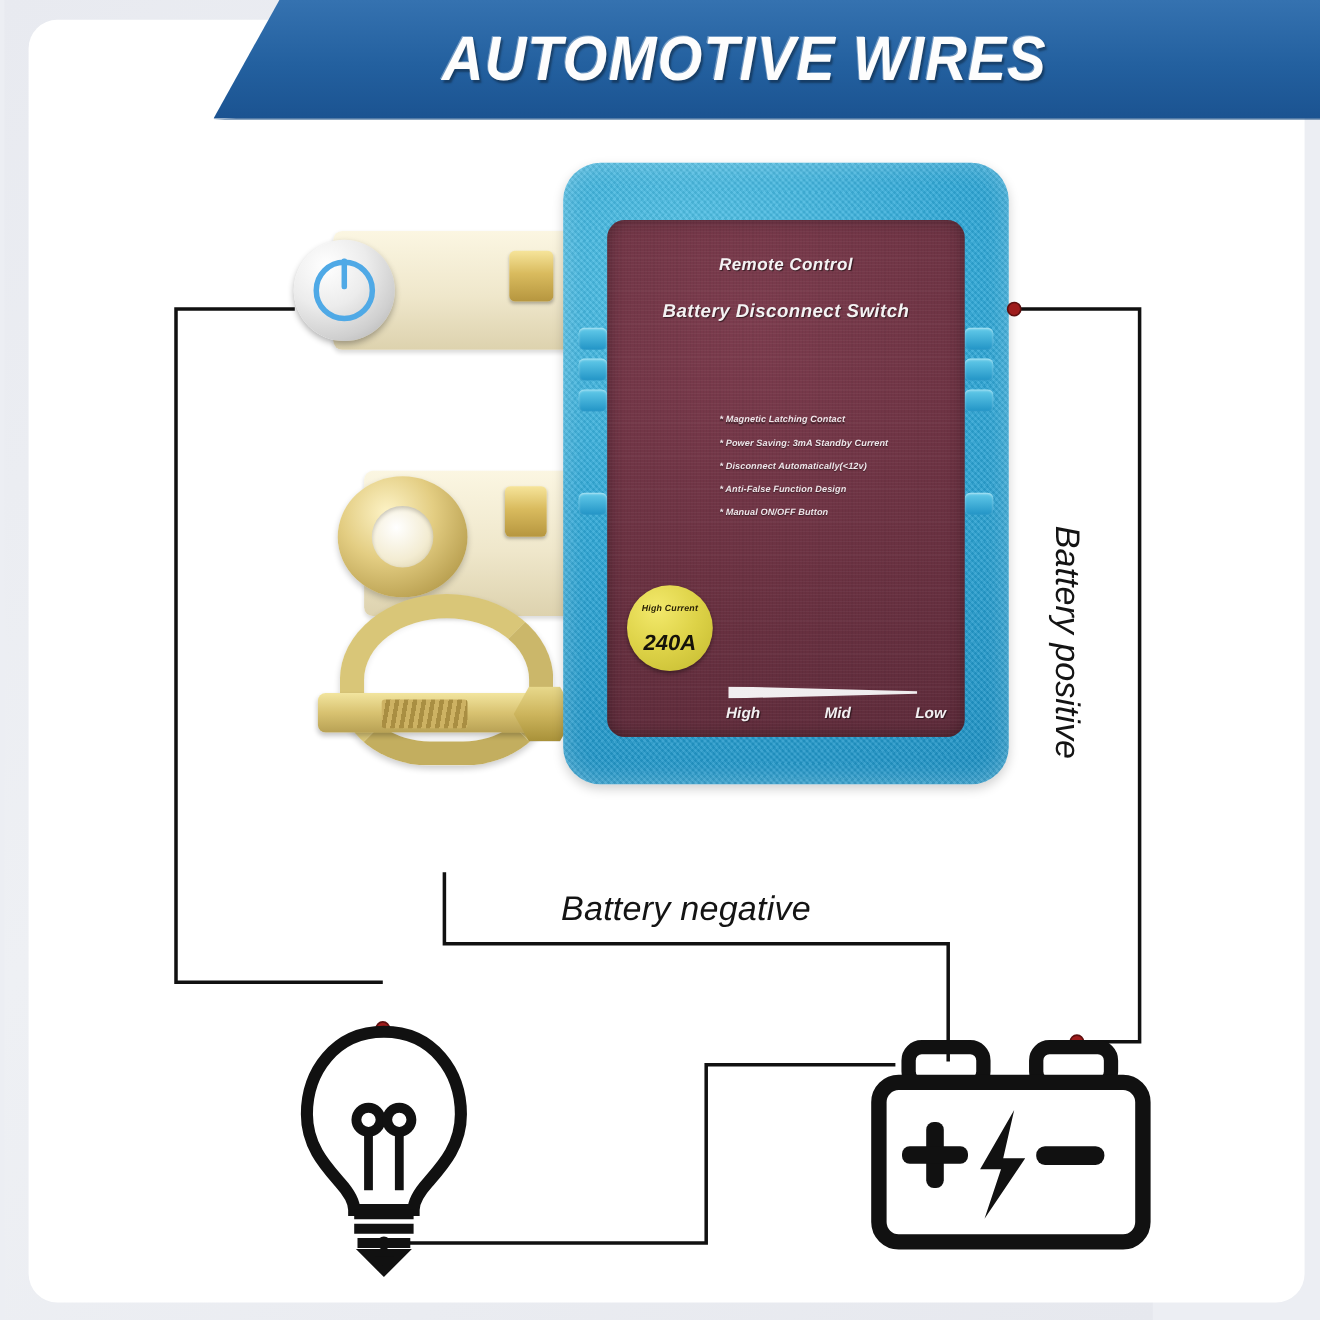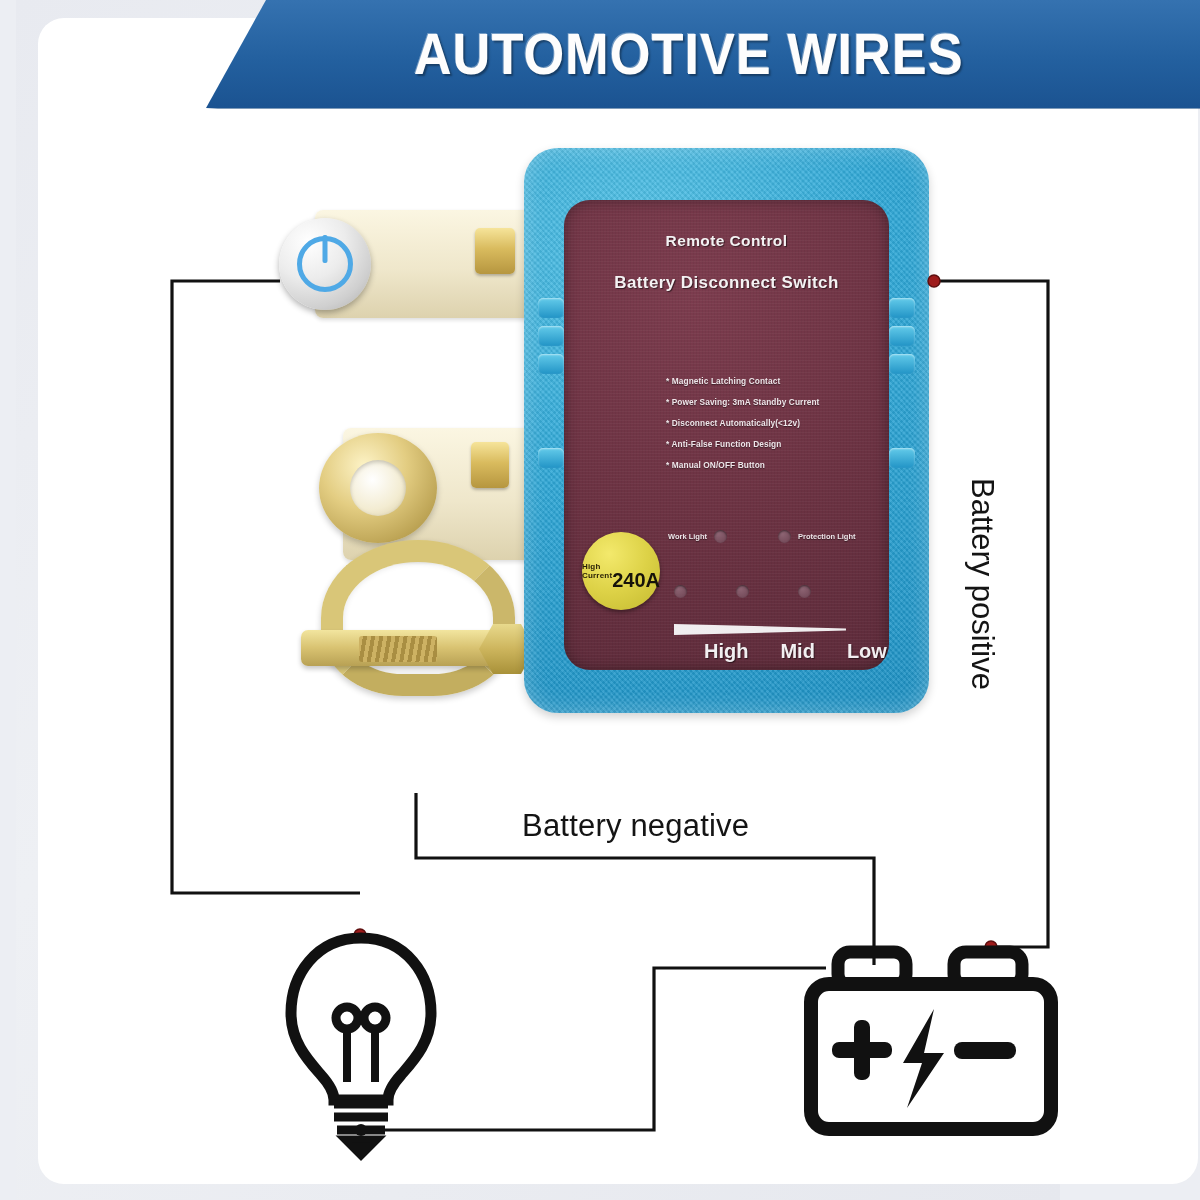--- a/index.html
+++ b/index.html
@@ -3,22 +3,23 @@
 <meta charset="utf-8">
 <style>
   html,body{margin:0;padding:0;}
   body{
     width:1200px;height:1200px;
     background:#eceef3;
     font-family:"Liberation Sans",sans-serif;
     overflow:hidden;
   }
   .frame{
-    position:absolute;left:16px;top:0;width:1044px;height:1200px;
+    position:absolute;left:4px;top:0;width:1044px;height:1200px;
     background:linear-gradient(135deg,#e8eaf0 0%,#eef0f4 40%,#e6e8ee 100%);
+    font-style:italic;
   }
   .card{
     position:absolute;left:22px;top:18px;width:1160px;height:1166px;
     background:#ffffff;border-radius:26px;
   }
   
   .banner{
     position:absolute;left:190px;top:0px;width:1010px;height:108px;
     background:linear-gradient(180deg,#2e6cab 0%,#225d9c 45%,#1d5governs 100%);
     background:linear-gradient(180deg,#3572b0 0%,#23609f 55%,#1b5391 100%);
@@ -54,21 +55,21 @@
       repeating-linear-gradient(-47deg,rgba(255,255,255,.07) 0 2px,rgba(0,0,0,.04) 2px 4px);
     opacity:.75;
   }
   .housing-rib{
     position:absolute;width:26px;height:20px;border-radius:5px;
     background:linear-gradient(180deg,#63cbea,#2294c6);
     box-shadow:inset 0 1px 2px rgba(255,255,255,.5);
   }
   .maroon{
     position:absolute;left:293px;top:60px;width:325px;height:470px;
-    border-radius:26px;
+    border-radius:16px;
     background:
       radial-gradient(circle at 40% 20%,#7c3c4e 0%,#6b3242 55%,#5d2b3a 100%);
     box-shadow:inset 0 0 14px rgba(0,0,0,.35);
     overflow:hidden;
   }
   .maroon:after{
     content:"";position:absolute;inset:0;
     background-image:repeating-linear-gradient(0deg,rgba(255,255,255,.035) 0 1px,transparent 1px 3px),
                      repeating-linear-gradient(90deg,rgba(0,0,0,.04) 0 1px,transparent 1px 3px);
   }
@@ -92,39 +93,39 @@
     position:absolute;left:102px;top:176px;z-index:2;width:210px;
   }
   .feat{
     color:#efe6ea;font-size:8.3px;font-weight:bold;letter-spacing:.1px;
     margin-bottom:11px;text-shadow:0 1px 1px rgba(0,0,0,.5);white-space:nowrap;
   }
   .badge{
     position:absolute;left:18px;top:332px;z-index:2;width:78px;height:78px;border-radius:50%;
     background:radial-gradient(circle at 35% 28%,#f3e96c 0%,#ddd247 50%,#c3b92f 100%);
     box-shadow:0 2px 4px rgba(0,0,0,.4);
-    display:flex;flex-direction:row;align-items:center;justify-content:center;
+    display:flex;flex-direction:column;align-items:center;justify-content:center;
   }
   .badge-top{font-size:8px;font-weight:bold;color:#2a2206;letter-spacing:.2px;}
   .badge-amp{font-size:20px;font-weight:bold;color:#16130a;line-height:1;margin-top:18px;}
   .leds{position:absolute;left:104px;top:330px;z-index:2;width:210px;}
   .led-row1{display:flex;align-items:center;gap:7px;}
   .led{width:13px;height:13px;border-radius:50%;
     background:radial-gradient(circle at 35% 30%,#8d6473,#6d4352);
     box-shadow:inset 0 1px 2px rgba(0,0,0,.5);}
   .led-label{font-size:7.5px;font-weight:bold;color:#efe6ea;text-shadow:0 1px 1px rgba(0,0,0,.5);white-space:nowrap;}
   .led-row2{display:flex;gap:49px;margin-top:42px;margin-left:6px;}
   .taper{
     position:absolute;left:110px;top:424px;z-index:2;width:172px;height:11px;
     background:linear-gradient(90deg,#f1eef0,#efecee);
     clip-path:polygon(0 0,100% 40%,100% 60%,0 100%);
   }
   .scale{position:absolute;left:104px;top:440px;z-index:2;width:200px;
     display:flex;justify-content:space-between;padding:0 4px;}
-  .scale span{font-size:20px;font-weight:bold;color:#f2eff1;text-shadow:1px 1px 1px rgba(0,0,0,.5);margin-left:32px;}
+  .scale span{font-size:14px;font-weight:bold;color:#f2eff1;text-shadow:1px 1px 1px rgba(0,0,0,.5);}
   
   .metal-block{
     position:absolute;background:linear-gradient(180deg,#fbf6e2 0%,#efe7cb 55%,#ddd2ae 100%);
     box-shadow:0 2px 4px rgba(0,0,0,.14);
   }
   .pushbtn{
     position:absolute;left:8px;top:78px;width:92px;height:92px;border-radius:50%;
     background:radial-gradient(circle at 32% 26%,#ffffff 0%,#ececec 40%,#cfcfcf 72%,#a9a9a9 100%);
     box-shadow:0 3px 6px rgba(0,0,0,.3);
     display:flex;align-items:center;justify-content:center;
@@ -236,33 +237,20 @@
         <div class="feat">* Disconnect Automatically(&lt;12v)</div>
         <div class="feat">* Anti-False Function Design</div>
         <div class="feat">* Manual ON/OFF Button</div>
       </div>
 
       <div class="badge">
         <div class="badge-top">High Current</div>
         <div class="badge-amp">240A</div>
       </div>
 
-      <div class="leds">
-        <div class="led-row1">
-          <div class="led-label">Work Light</div>
-          <div class="led"></div>
-          <div class="led" style="margin-left:44px;"></div>
-          <div class="led-label">Protection Light</div>
-        </div>
-        <div class="led-row2">
-          <div class="led"></div>
-          <div class="led"></div>
-          <div class="led"></div>
-        </div>
-      </div>
 
       <div class="taper"></div>
       <div class="scale">
         <span>High</span>
         <span>Mid</span>
         <span>Low</span>
       </div>
     </div>
   </div>
 

